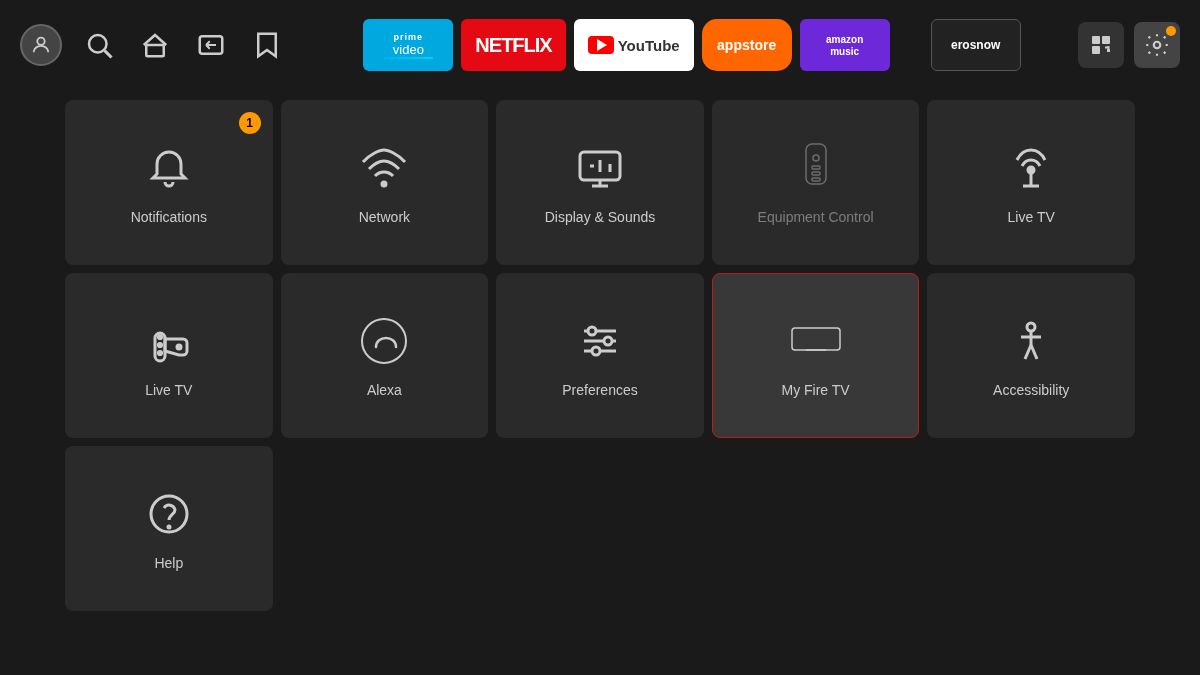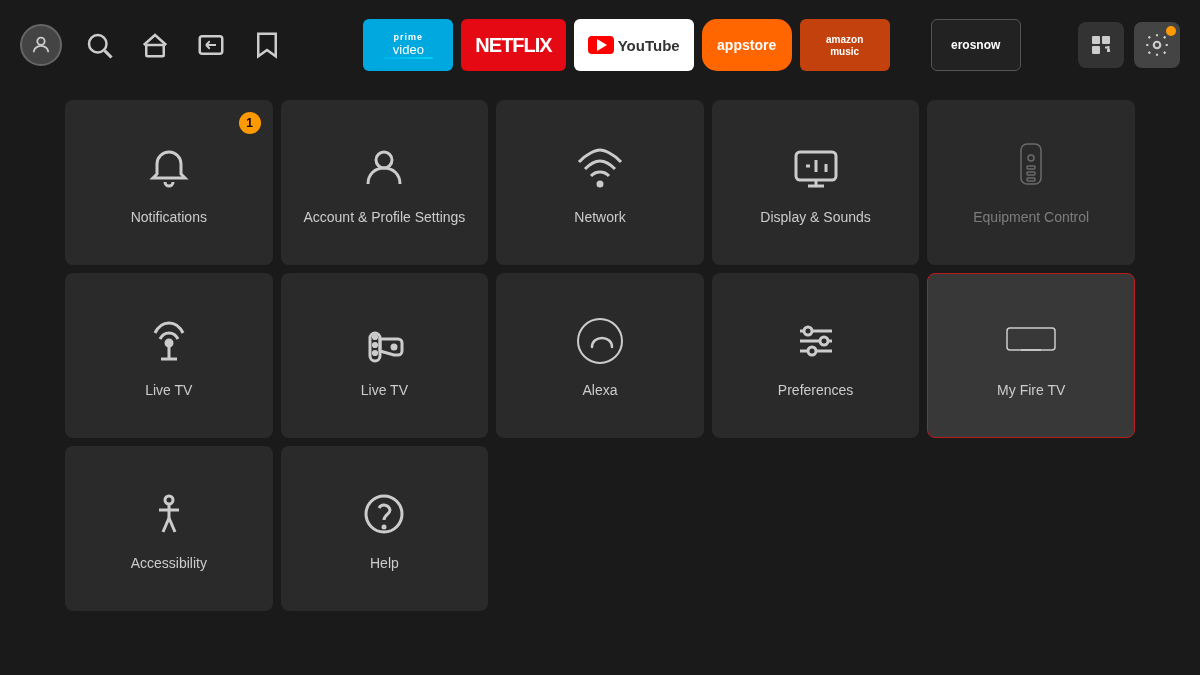--- a/index.html
+++ b/index.html
@@ -67,21 +67,21 @@
       cursor: pointer;
       font-weight: bold;
       font-size: 14px;
       padding: 0 14px;
       min-width: 90px;
     }
     .app-prime { background: #00a8e0; color: #fff; flex-direction: column; gap: 2px; }
     .app-netflix { background: #e50914; color: #fff; font-size: 20px; font-weight: 900; letter-spacing: -1px; }
     .app-youtube { background: #fff; color: #333; gap: 4px; }
     .app-appstore { background: #ff6600; color: #fff; border-radius: 15px; }
-    .app-amazonmusic { background: #c2410c; color: #fff; font-size: 11px; text-align: right; }
+    .app-amazonmusic { background: #6d28d9; color: #fff; font-size: 11px; text-align: right; }
     .app-erosnow { background: #222; color: #fff; border: 1px solid #555; font-size: 12px; margin-left: 33px; }
     .right-icons {
       display: flex;
       gap: 10px;
       align-items: center;
     }
     .icon-box {
       width: 46px;
       height: 46px;
       border-radius: 8px;
@@ -308,29 +308,20 @@
     <div class="badge">1</div>
     <div class="icon-area">
       <svg width="48" height="48" viewBox="0 0 24 24" fill="none" stroke="#ccc" stroke-width="1.5">
         <path d="M6 10a6 6 0 0112 0v5l2 2H4l2-2v-5z"></path>
         <path d="M10 19a2 2 0 004 0"></path>
       </svg>
     </div>
     <span class="label">Notifications</span>
   </div>
 
-  <div class="grid-item">
-    <div class="icon-area">
-      <svg width="48" height="48" viewBox="0 0 24 24" fill="none" stroke="#ccc" stroke-width="1.5">
-        <circle cx="12" cy="8" r="4"></circle>
-        <path d="M4 20c0-5 3.6-8 8-8s8 3 8 8"></path>
-      </svg>
-    </div>
-    <span class="label">Account &amp; Profile Settings</span>
-  </div>
 
   <div class="grid-item">
     <div class="icon-area">
       <svg width="48" height="48" viewBox="0 0 24 24" fill="none" stroke="#ccc" stroke-width="1.5">
         <path d="M1.5 9C5 5 10 3 12 3s7 2 10.5 6"></path>
         <path d="M4.5 12.5C7 10 10 8.5 12 8.5s5 1.5 7.5 4"></path>
         <path d="M7.5 16c1.2-1.3 2.8-2 4.5-2s3.3.7 4.5 2"></path>
         <circle cx="12" cy="20" r="1" fill="#ccc"></circle>
       </svg>
     </div>

